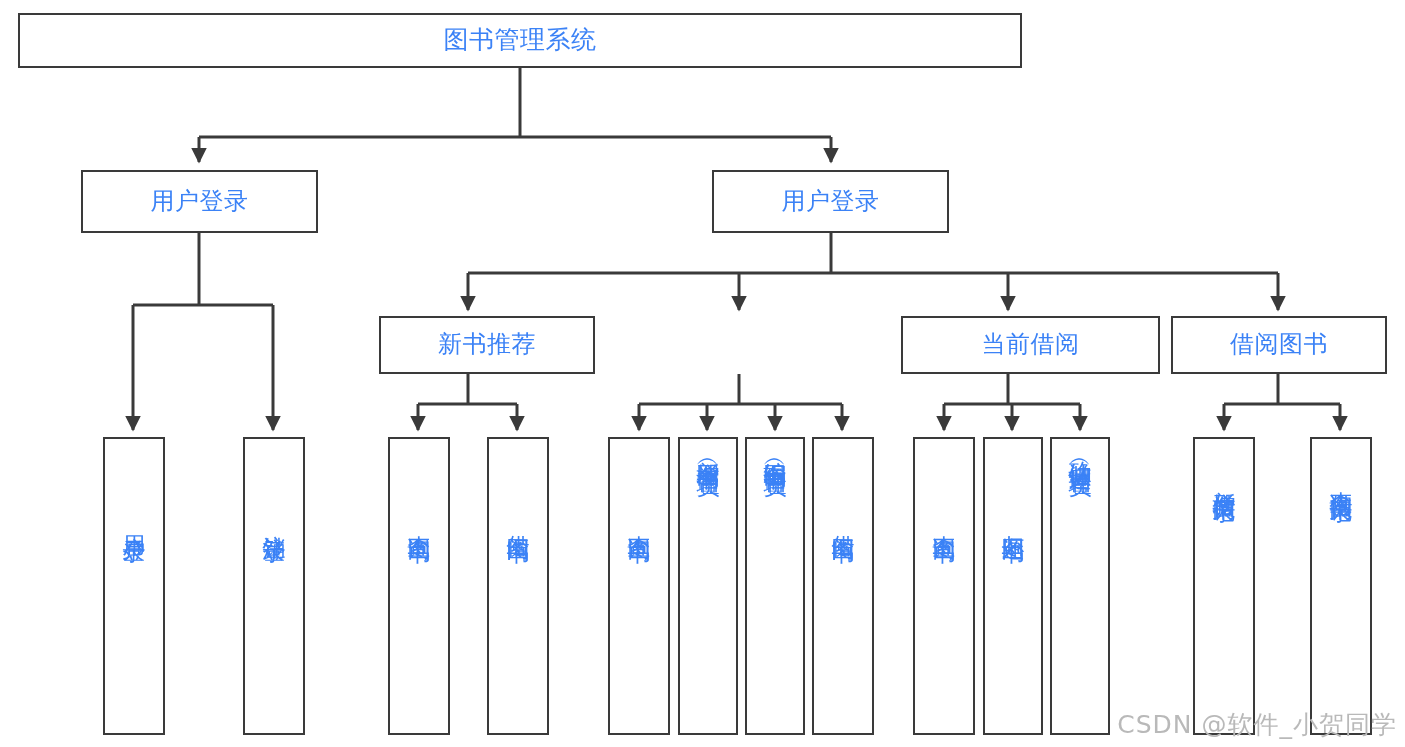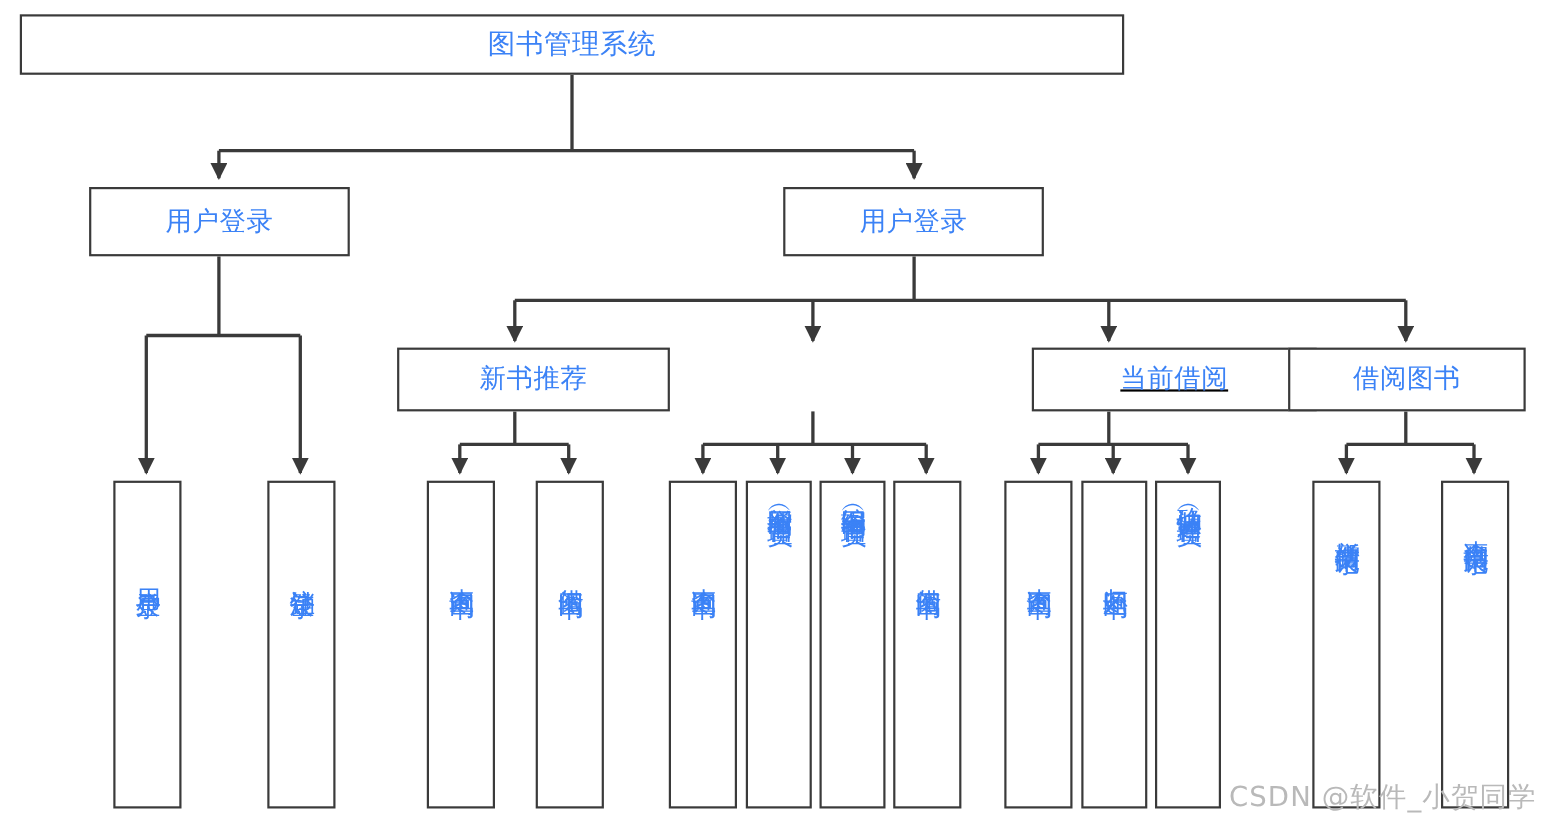--- a/index.html
+++ b/index.html
@@ -138,24 +138,24 @@
     <span class="label">图书管理系统</span>
   </div>
 
   <div class="node h" style="left:81px; top:170px; width:237px; height:63px;">
     <span class="label">用户登录</span>
   </div>
   <div class="node h" style="left:712px; top:170px; width:237px; height:63px;">
     <span class="label">用户登录</span>
   </div>
 
-  <div class="node h" style="left:361px; top:316px; width:248px; height:58px;">
+  <div class="node h" style="left:379px; top:316px; width:216px; height:58px;">
     <span class="label">新书推荐</span>
   </div>
-  <div class="node h" style="left:938px; top:316px; width:259px; height:58px;text-decoration:underline;">
+  <div class="node h" style="left:901px; top:316px; width:259px; height:58px;">
     <span class="label">当前借阅</span>
   </div>
   <div class="node h" style="left:1171px; top:316px; width:216px; height:58px;">
     <span class="label">借阅图书</span>
   </div>
 
   <div class="node v pad-mid" style="left:103px; top:437px; width:62px; height:298px;">
     <span class="label">用户登录</span>
   </div>
   <div class="node v pad-mid" style="left:243px; top:437px; width:62px; height:298px;">

